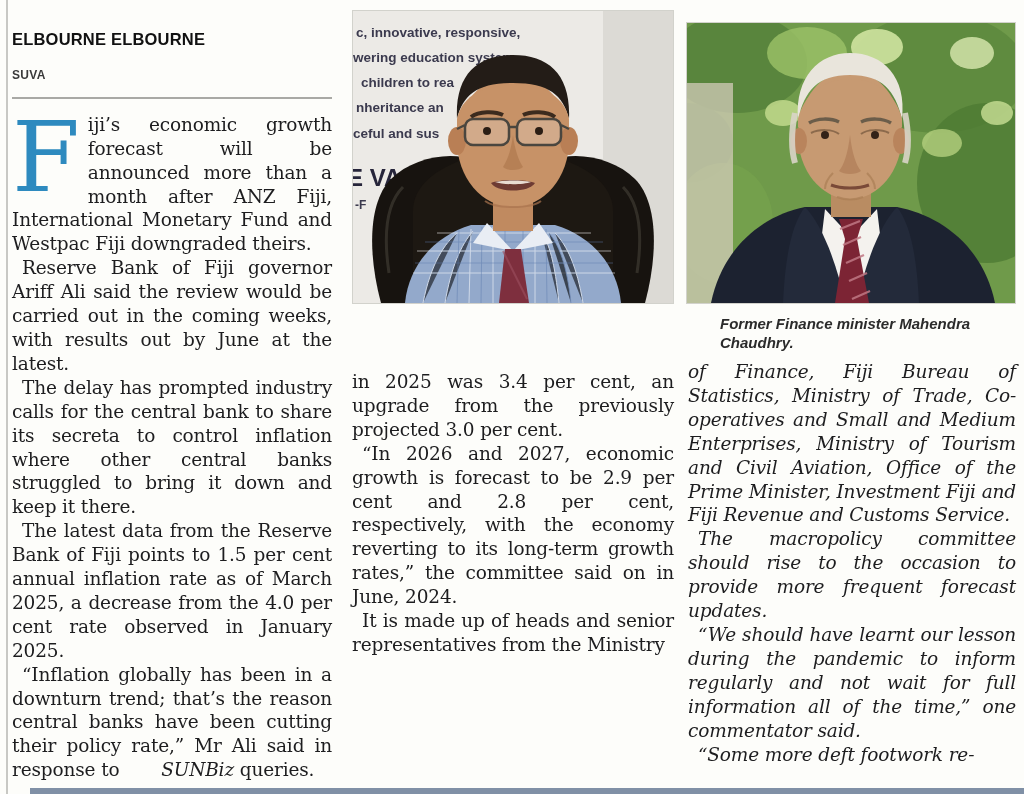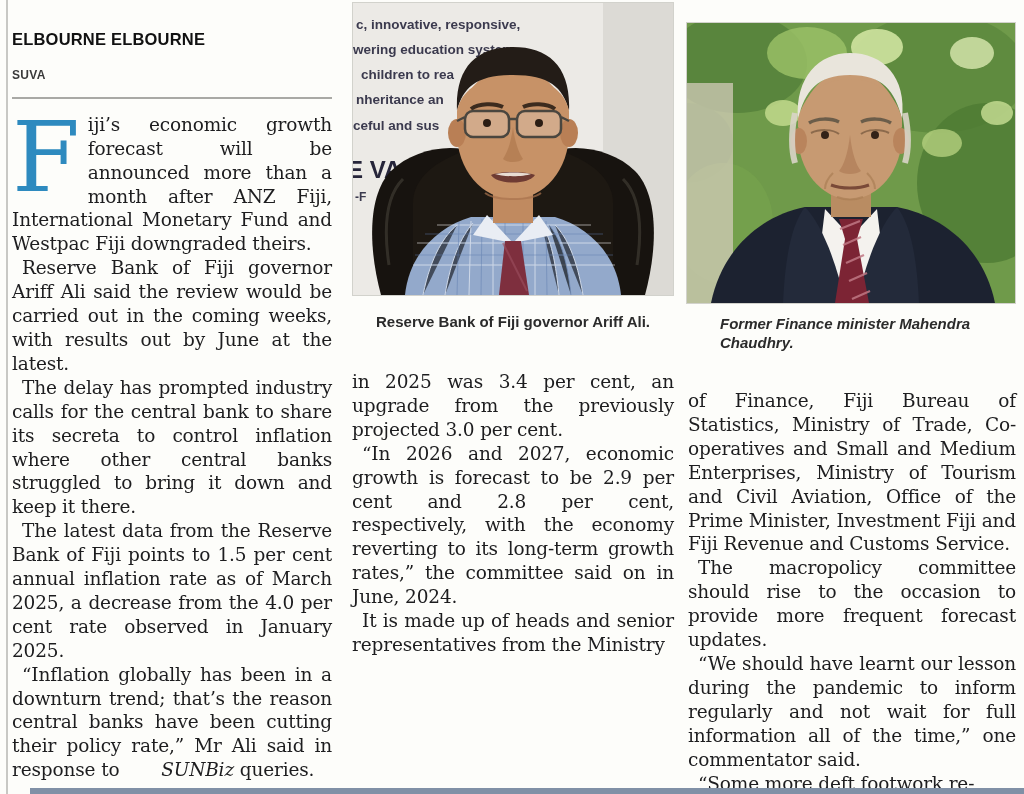--- a/index.html
+++ b/index.html
@@ -9,42 +9,42 @@
     font-family:"DejaVu Serif", serif;
   }
   .page{position:absolute;inset:0;}
   .left-edge-rule{position:absolute;left:6px;top:0;bottom:0;width:2px;background:#c8c8c4;}
   .bottom-bar{position:absolute;left:30px;right:0;bottom:0;height:6px;}
 
   
   .col{position:absolute;text-align:justify;color:#1d1d1f;font-size:18.5px;line-height:23.9px;letter-spacing:-0.15px;}
   .col1{left:12px;top:28px;width:320px;}
   .col2{left:352px;top:370px;width:322px;}
-  .col3{left:688px;top:389px;width:328px;}
+  .col3{left:688px;top:360px;width:328px;font-style:italic;}
 
   .byline-author{font-family:"Liberation Sans",sans-serif;font-weight:800;font-size:16.5px;letter-spacing:.2px;color:#111;}
   .byline-location{font-family:"Liberation Sans",sans-serif;font-weight:700;font-size:12px;color:#3a3a3a;margin-top:12px;letter-spacing:.3px;}
   .byline-rule{border:none;border-top:2px solid #a9a9a5;margin:9px 0 14px 0;}
 
   p.para{margin:0;text-indent:10px;}
   p.para.first{text-indent:0;}
   .dropcap{
     float:left;font-family:"DejaVu Serif",serif;font-weight:500;
     font-size:98px;line-height:76px;color:#2e8abf;
     margin:6px 8px 0 0;
   }
   .subhead{
     font-family:"Liberation Sans",sans-serif;font-weight:800;font-size:17px;color:#141414;
     margin:16px 0 5px 0;padding-left:10px;text-align:left;
   }
   .ital{font-style:italic;margin-left:36px;}
 
   figure{margin:0;position:absolute;}
   .photo-frame{border:1px solid #d2d2cc;display:block;}
-  .fig1{left:352px;top:2px;}
+  .fig1{left:352px;top:10px;}
   .fig2{left:686px;top:22px;}
   .caption{
     font-family:"Liberation Sans",sans-serif;font-weight:700;font-size:15px;color:#2b2b2b;
     line-height:19px;letter-spacing:0;
   }
   .caption1{position:absolute;left:352px;top:312px;width:322px;text-align:center;}
   .caption2{position:absolute;left:720px;top:314px;width:300px;text-align:left;font-style:italic;}
 </style>
 </head>
 <body>
@@ -144,21 +144,20 @@
         <circle cx="186" cy="120" r="4" fill="#2b1d14"></circle>
 
         <path d="M160,124 C158,140 154,150 150,156 C154,160 166,160 170,156 C166,150 162,140 160,124" fill="#b27c51" opacity="0.8"></path>
 
         <path d="M138,172 C148,168 172,168 182,172 C176,182 144,182 138,172 Z" fill="#6e3b33"></path>
         <path d="M142,171 C152,169 168,169 178,171 C170,174 150,174 142,171 Z" fill="#e8dcd2"></path>
         <path d="M132,190 C142,198 178,198 188,190" stroke="#a9744f" stroke-width="2" fill="none" opacity="0.7"></path>
       </g>
     </svg>
   </figure>
-  <div class="caption caption1">Reserve Bank of Fiji governor Ariff Ali.</div>
 
   <figure class="fig2">
     <svg class="photo-frame" width="328" height="280" viewBox="0 0 328 280">
 
       <rect x="0" y="0" width="328" height="280" fill="#6f9a4a"></rect>
       <g>
         <ellipse cx="50" cy="40" rx="70" ry="50" fill="#54803a" opacity="0.8"></ellipse>
         <ellipse cx="250" cy="50" rx="90" ry="60" fill="#5d8a3e" opacity="0.9"></ellipse>
         <ellipse cx="300" cy="160" rx="70" ry="80" fill="#4e7a33" opacity="0.8"></ellipse>
         <ellipse cx="120" cy="30" rx="40" ry="26" fill="#9cc268" opacity="0.8"></ellipse>

